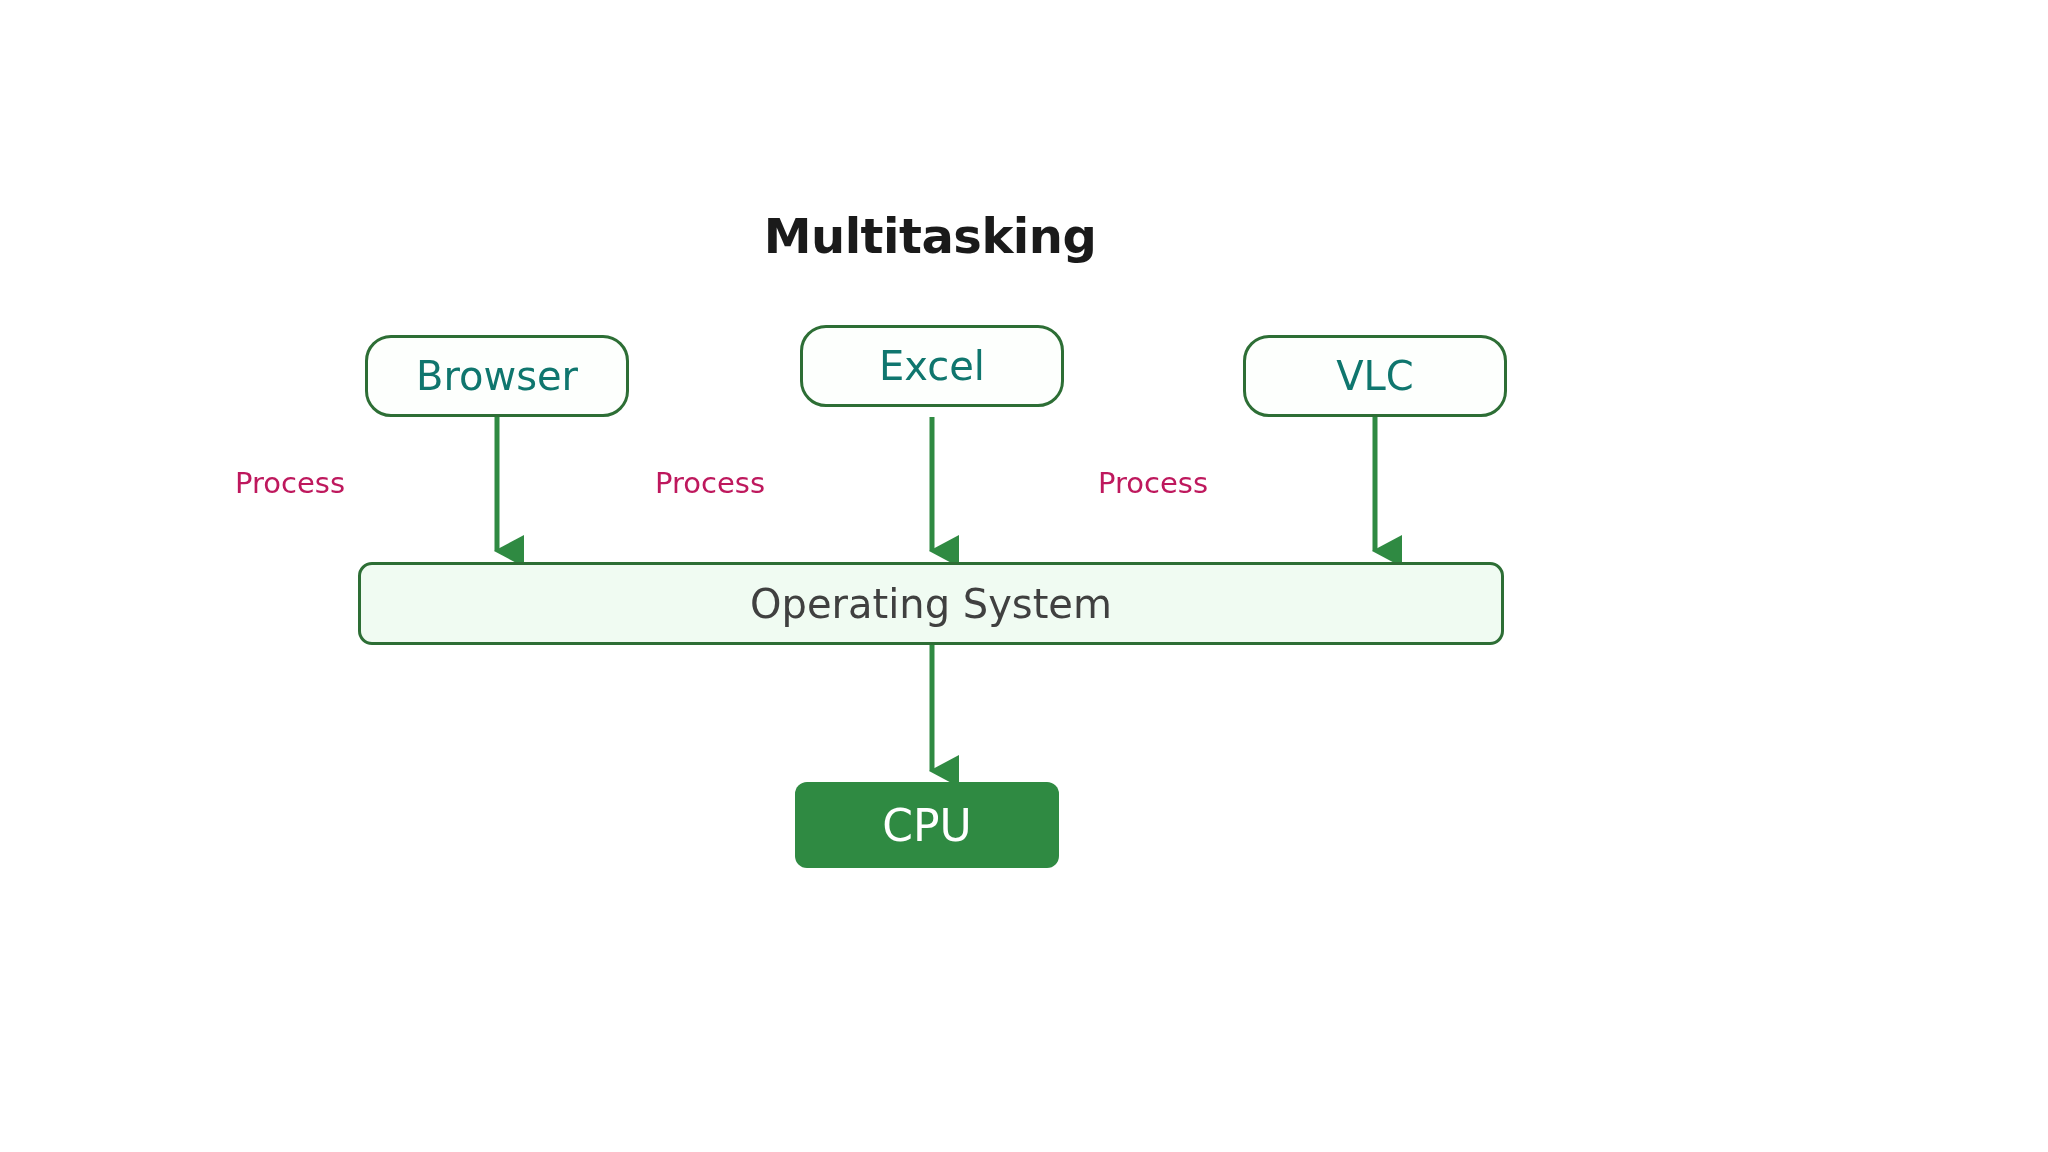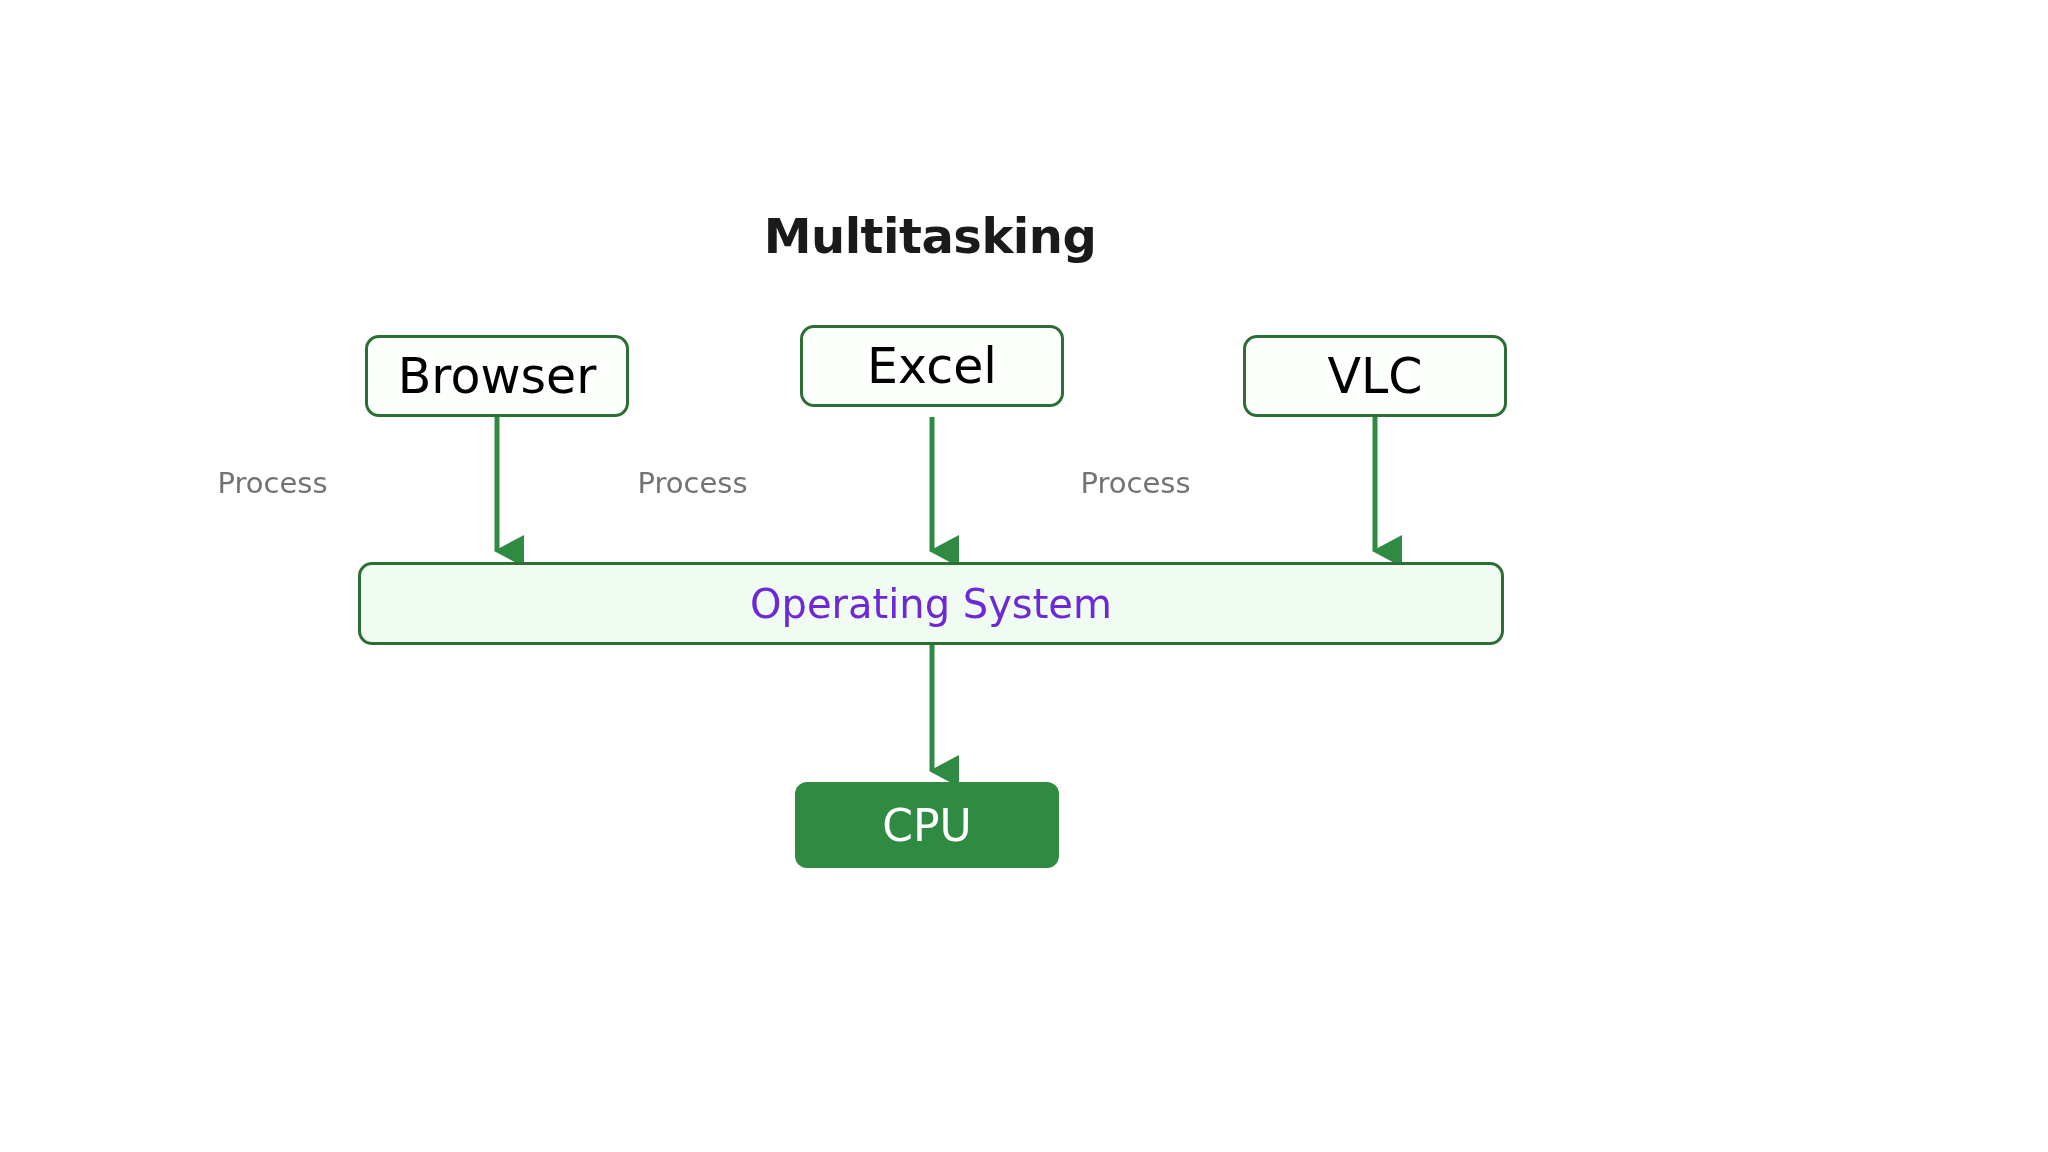--- a/index.html
+++ b/index.html
@@ -40,32 +40,32 @@
     box-sizing: border-box;
     display: flex;
     align-items: center;
     justify-content: center;
     font-family: "DejaVu Sans", sans-serif;
     white-space: nowrap;
   }
 
   .node.app {
     border: 3px solid #2d6e35;
-    border-radius: 14px;
+    border-radius: 26px;
     background: #fdfffd;
-    color: #000000;
-    font-size: 49px;
+    color: #0f766e;
+    font-size: 40px;
     font-weight: 400;
   }
 
   .node.os {
     border: 3px solid #2d6e35;
     border-radius: 14px;
     background: #f0fbf2;
-    color: #6d28d9;
+    color: #404040;
     font-size: 40px;
     font-weight: 400;
   }
 
   .node.cpu {
     border: none;
     border-radius: 12px;
     background: #2f8a42;
     color: #ffffff;
     font-size: 44px;
@@ -87,23 +87,23 @@
     width: 2048px;
     height: 1152px;
     pointer-events: none;
   }
 
   
   .edge-label {
     position: absolute;
     font-family: "DejaVu Sans", sans-serif;
     font-size: 29px;
-    color: #737373;
+    color: #be185d;
     white-space: nowrap;
-    text-align: center;
+    text-align: right;
   }
   #label-process-browser { left: 200px; top: 466px; width: 145px; }
   #label-process-excel   { left: 620px; top: 466px; width: 145px; }
   #label-process-vlc     { left: 1063px; top: 466px; width: 145px; }
 </style>
 </head>
 <body>
 
 <div id="canvas">
 

